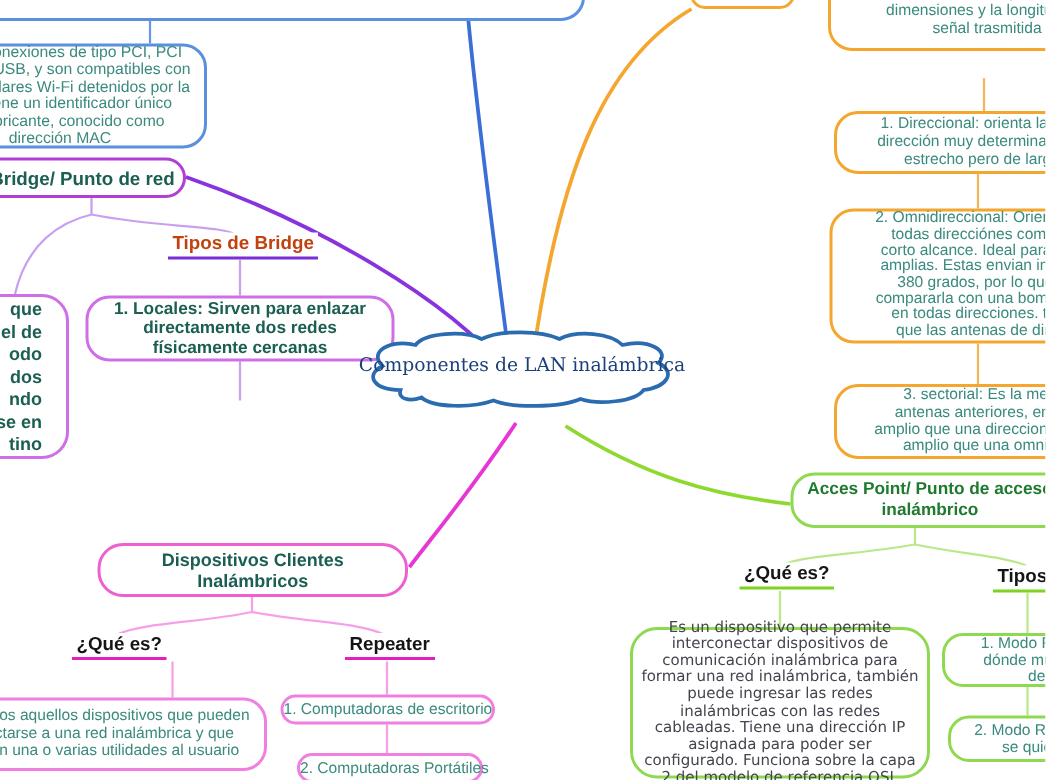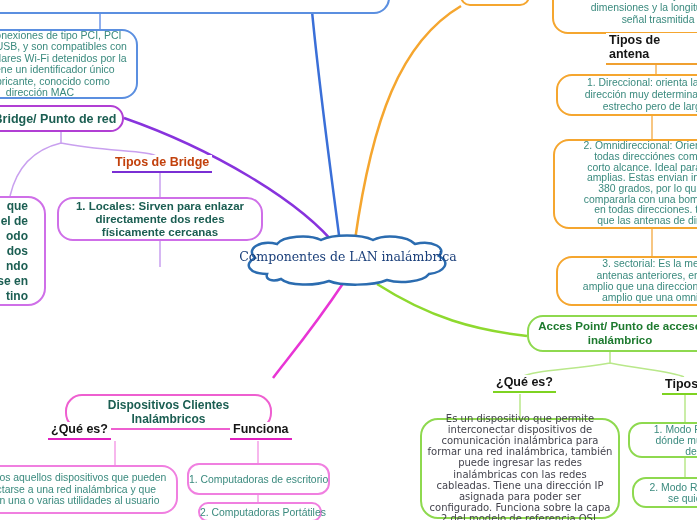--- a/index.html
+++ b/index.html
@@ -18,21 +18,21 @@
   .pink-border-strong{border:2px solid #ee5fd0;border-radius:17px;}
   .orange-border{border:2px solid #f5a62f;border-radius:16px;}
   .green-border{border:2px solid #8ed94f;border-radius:16px;}
   .label{position:absolute;z-index:2;font-weight:bold;color:#151515;
          font-size:12.5px;padding:0 3px 2px 3px;background:#fff;}
   .ul-purple{border-bottom:2px solid #7a2fd4;}
   .ul-magenta{border-bottom:2px solid #e020c0;}
   .ul-orange{border-bottom:2px solid #f0a030;}
   .ul-green{border-bottom:2px solid #7ed321;}
   .ln{white-space:nowrap;}
-  #cloud-wrap{position:absolute;left:237px;top:234px;width:222px;height:52px;z-index:3;}
+  #cloud-wrap{position:absolute;left:237px;top:220px;width:222px;height:52px;z-index:3;}
   #cloud-label{position:absolute;left:0;top:15px;width:222px;text-align:center;
         font-family:"DejaVu Serif",serif;font-size:12.5px;color:#1a3f7a;z-index:4;}
 </style>
 </head>
 <body>
 
 <div id="stage">
 
   <svg class="overlay" width="697" height="520" viewBox="0 0 697 520">
 
@@ -88,39 +88,38 @@
     <div class="ln">ndo</div>
     <div class="ln">se en</div>
     <div class="ln">tino</div>
   </div>
 
   <div class="label ul-purple" style="left:112px;top:155px;color:#c2410c;">Tipos de Bridge</div>
 
   <div class="box purple-border ctr tealbold" style="left:57px;top:197px;width:206px;height:44px;font-size:11.5px;line-height:13px;padding:2px 8px;">1. Locales: Sirven para enlazar directamente dos redes físicamente cercanas</div>
 
 
-  <div class="box pink-border-strong ctr tealbold" style="left:65px;top:362px;width:207px;height:36px;font-size:12px;line-height:14px;padding:2px 20px;margin-top:32px;">Dispositivos Clientes Inalámbricos</div>
+  <div class="box pink-border-strong ctr tealbold" style="left:65px;top:362px;width:207px;height:36px;font-size:12px;line-height:14px;padding:2px 20px;">Dispositivos Clientes Inalámbricos</div>
 
   <div class="label ul-magenta" style="left:48px;top:422px;">¿Qué es?</div>
-  <div class="label ul-magenta" style="left:230px;top:422px;">Funciona</div>
+  <div class="label ul-magenta" style="left:230px;top:422px;">Repeater</div>
 
   <div class="box pink-border ctr teal" style="left:-48px;top:465px;width:226px;height:49px;font-size:10.4px;line-height:11.5px;padding:2px 6px;border-radius:16px;">Son todos aquellos dispositivos que pueden conectarse a una red inalámbrica y que brindan una o varias utilidades al usuario</div>
 
-  <div class="box pink-border ctr teal" style="left:187px;top:463px;width:143px;height:32px;font-size:10.4px;white-space:nowrap;">1. Computadoras de escritorio</div>
+  <div class="box pink-border ctr teal" style="left:187px;top:463px;width:143px;height:20px;font-size:10.4px;white-space:nowrap;">1. Computadoras de escritorio</div>
   <div class="box pink-border ctr teal" style="left:198px;top:502px;width:124px;height:20px;font-size:10.4px;white-space:nowrap;">2. Computadoras Portátiles</div>
 
   <div class="box orange-border" style="left:460px;top:-22px;width:70px;height:28px;border-radius:10px;"></div>
 
   <div class="box orange-border ctr teal" style="left:552px;top:-40px;width:260px;height:74px;font-size:10.4px;line-height:12px;justify-content:flex-end;padding:4px 6px 6px 6px;">
     <div class="ln">van a tener y de su relación</div>
     <div class="ln">dimensiones y la longitud de onda de la</div>
     <div class="ln">señal trasmitida o recibida</div>
   </div>
 
-  <div class="label ul-orange" style="left:606px;top:33px;">Tipos de antena</div>
 
   <div class="box orange-border ctr teal" style="left:556px;top:74px;width:236px;height:42px;font-size:10.4px;line-height:12px;">
     <div class="ln">1. Direccional: orienta la señal en una</div>
     <div class="ln">dirección muy determinada con un haz</div>
     <div class="ln">estrecho pero de largo alcance</div>
   </div>
 
   <div class="box orange-border ctr teal" style="left:553px;top:139px;width:240px;height:90px;font-size:10.4px;line-height:10.7px;">
     <div class="ln">2. Omnidireccional: Orienta la señal en</div>
     <div class="ln">todas direcciónes como un haz de</div>

